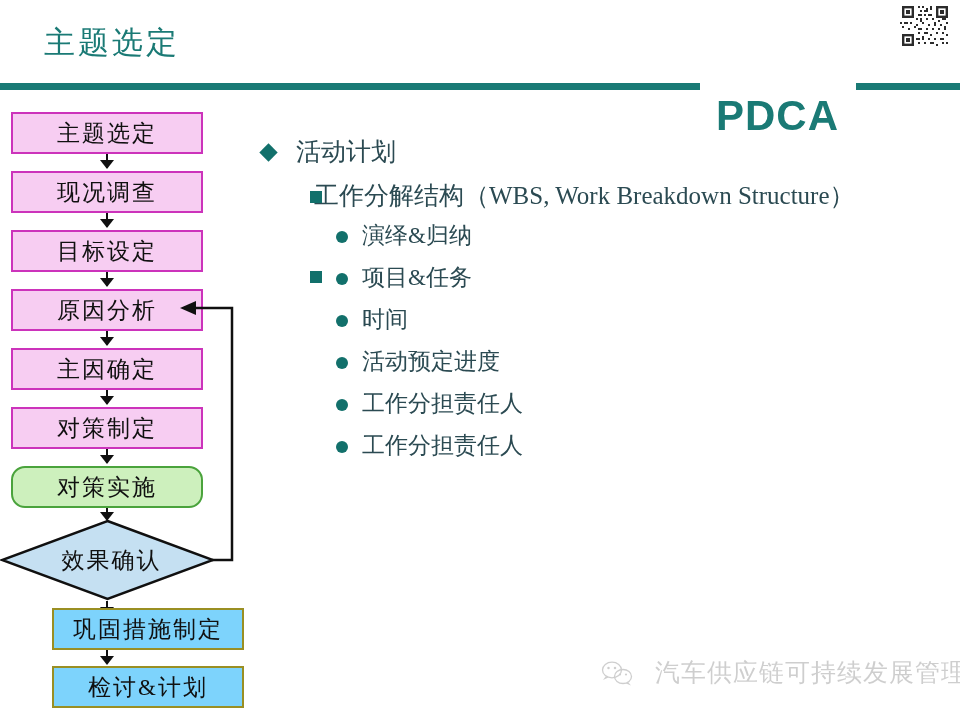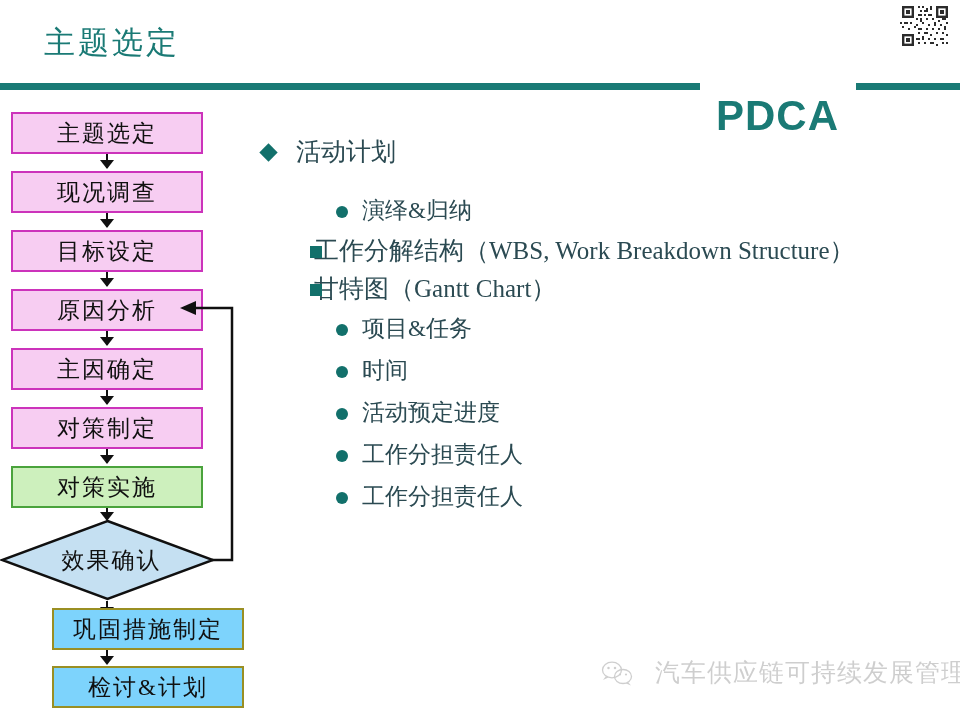--- a/index.html
+++ b/index.html
@@ -92,20 +92,21 @@
     justify-content: center;
     font-size: 23px;
     color: #101010;
     letter-spacing: 2px;
     font-family: "Liberation Serif", "DejaVu Serif", serif;
     white-space: nowrap;
   }
   .flow-box.green {
     border-color: #4aa33c;
     background: #cdf0bd;
+    border-radius: 14px;
   }
   .flow-box.yellow {
     border-color: #9a8f23;
     background: #7dd3fc;
     margin-left: 41px;
   }
   .flow-diamond {
     position: absolute;
     left: 0px;
     width: 215px;
@@ -161,21 +162,21 @@
   .bullet-row {
     position: relative;
     display: block;
     color: #2b4a52;
     font-family: "Liberation Serif", "DejaVu Serif", serif;
   }
   .lvl1 {
     padding-left: 44px;
     font-size: 25px;
     line-height: 40px;
-    margin-bottom: 18px;
+    margin-bottom: 5px;
   }
   .lvl2 {
     padding-left: 66px;
     font-size: 25px;
     line-height: 38px;
     text-indent: -4px;
   }
   .lvl3 {
     padding-left: 110px;
     font-size: 23px;
@@ -365,33 +366,32 @@
     </svg>
   </div>
 
   <div class="content">
 
     <div class="bullet-row lvl1">
       <span class="mk mk-diamond"></span>
       <span class="btext">活动计划</span>
     </div>
 
-    <div class="bullet-row lvl3">
-      <span class="mk mk-circle"></span>
-      <span class="btext">演绎&amp;归纳</span>
-    </div>
-
     <div class="bullet-row lvl2">
       <span class="mk mk-square"></span>
       <span class="btext wbs-wrap">工作分解结构（WBS, Work Breakdown Structure）</span>
     </div>
 
+    <div class="bullet-row lvl3">
+      <span class="mk mk-circle"></span>
+      <span class="btext">演绎&amp;归纳</span>
+    </div>
+
     <div class="bullet-row lvl2">
       <span class="mk mk-square"></span>
-      <span class="btext">甘特图（Gantt Chart）</span>
     </div>
 
     <div class="bullet-row lvl3">
       <span class="mk mk-circle"></span>
       <span class="btext">项目&amp;任务</span>
     </div>
 
     <div class="bullet-row lvl3">
       <span class="mk mk-circle"></span>
       <span class="btext">时间</span>

